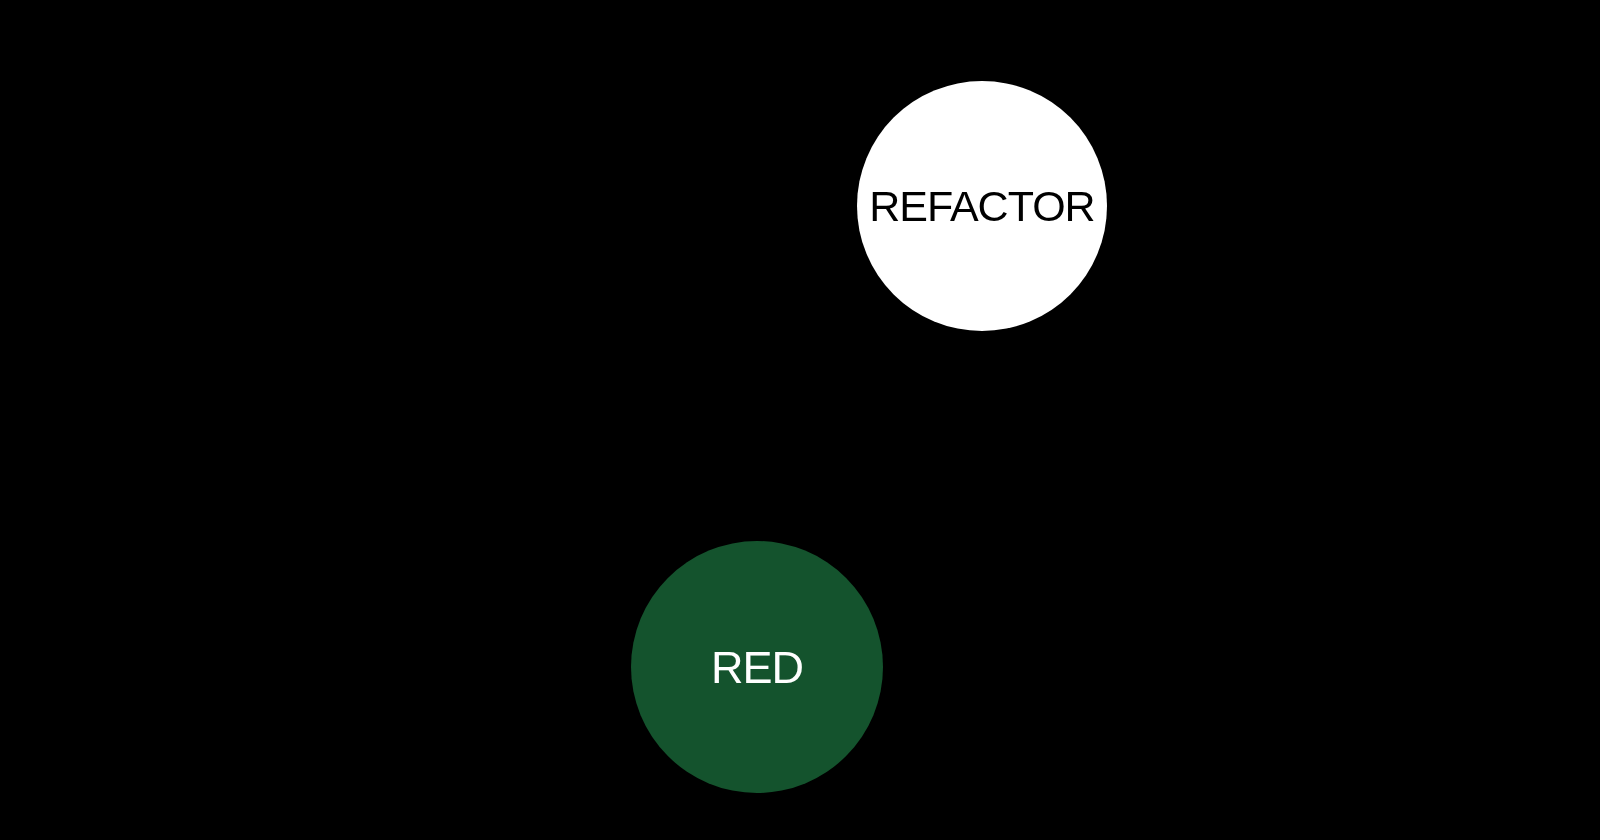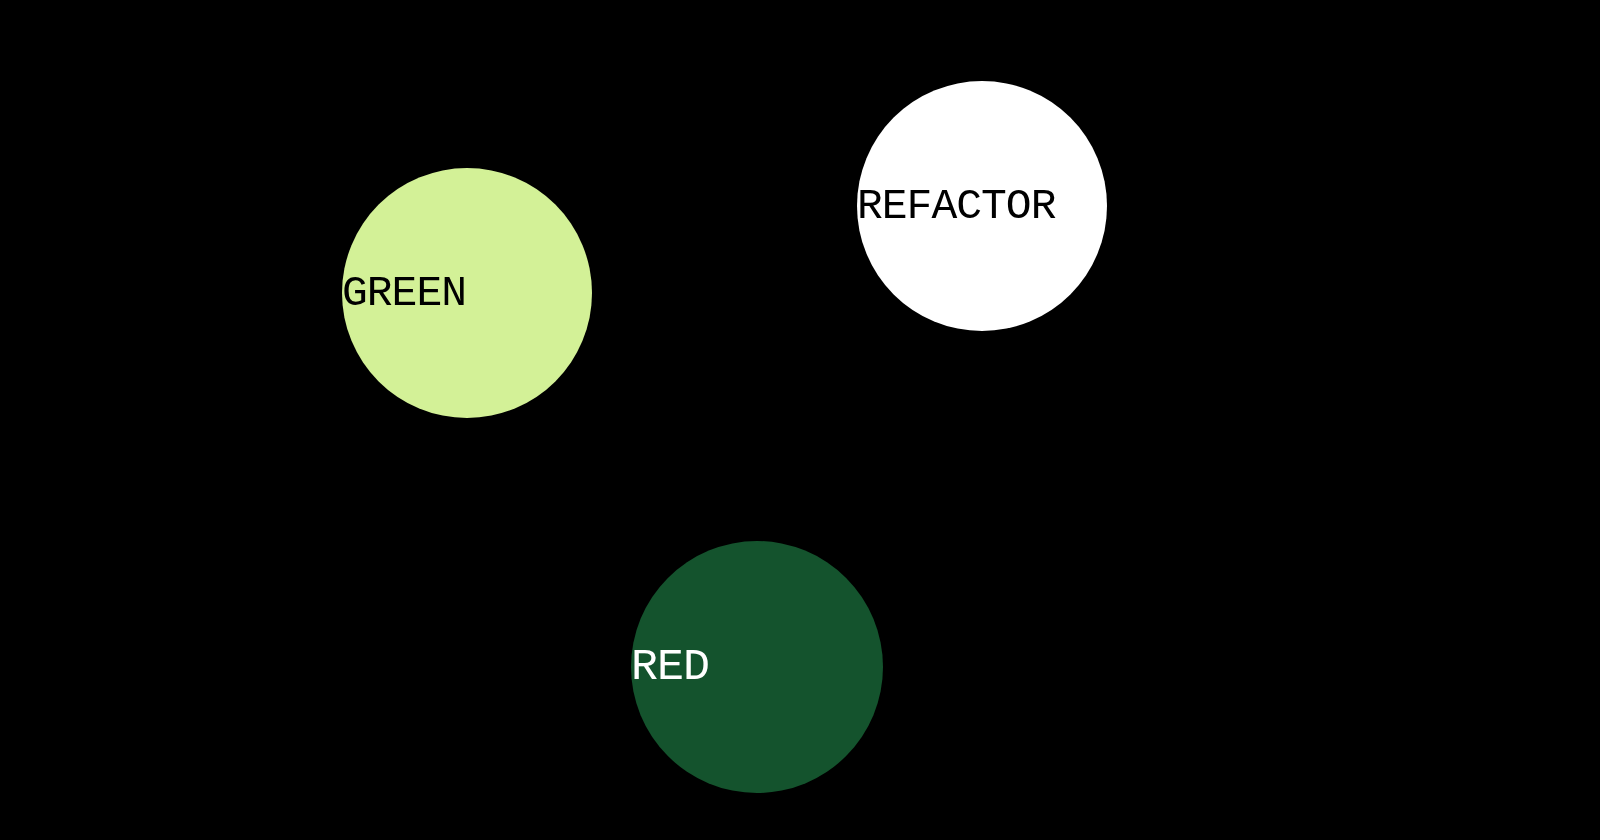--- a/index.html
+++ b/index.html
@@ -16,43 +16,39 @@
     position: relative;
     width: 1600px;
     height: 840px;
     background: #000;
   }
   .node {
     position: absolute;
     border-radius: 50%;
     display: flex;
     align-items: center;
-    justify-content: flex-start;
+    justify-content: center;
     font-size: 43px;
     letter-spacing: -1px;
     font-weight: 400;
     white-space: nowrap;
-    font-family: Liberation Mono, monospace;
   }
   .node--red {
     font-size: 45px;
   }
   .node-label {
     display: block;
     line-height: 1;
   }
 </style>
 </head>
 <body>
 
 <div class="canvas" style="background: rgb(0, 0, 0);">
 
-  <div class="node" style="left: 342px; top: 168px; width: 250px; height: 250px; background: rgb(211, 241, 151); color: rgb(0, 0, 0);">
-    <span class="node-label">GREEN</span>
-  </div>
 
   <div class="node" style="left: 857px; top: 81px; width: 250px; height: 250px; background: rgb(255, 255, 255); color: rgb(0, 0, 0);">
     <span class="node-label">REFACTOR</span>
   </div>
 
   <div class="node node--red" style="left: 631px; top: 541px; width: 252px; height: 252px; background: #14532d; color: rgb(255, 255, 255);">
     <span class="node-label">RED</span>
   </div>
 
 </div>

